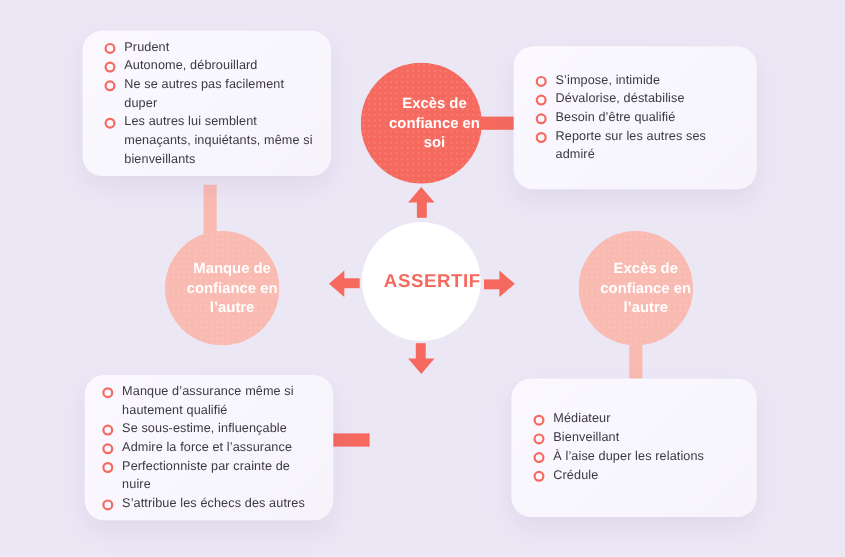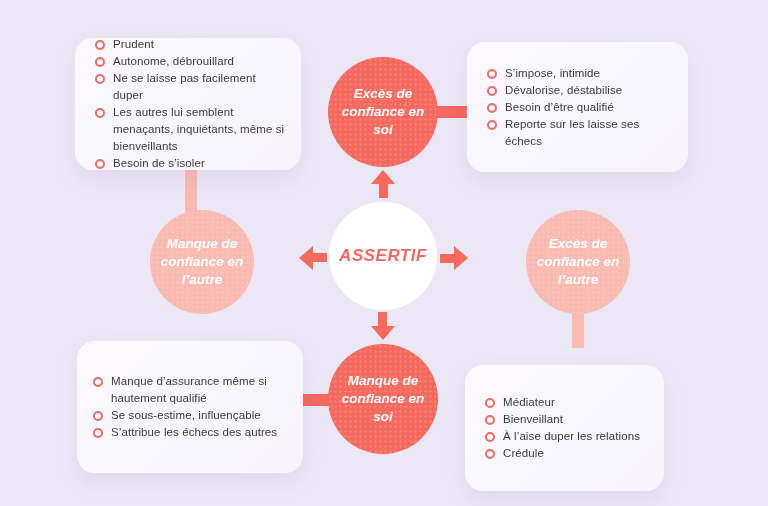--- a/index.html
+++ b/index.html
@@ -34,45 +34,44 @@
     font-size:11.5px;line-height:17px;color:var(--text);
     letter-spacing:0.1px;
   }
   .bullet{
     flex:0 0 auto;
     width:6px;height:6px;
     border:2px solid var(--coral);
     border-radius:50%;
     margin:4px 8px 0 0;
   }
-  .card-tl{left:75px;top:38px;width:226px;height:132px;}
+  .card-tl{left:75px;top:28px;width:226px;height:132px;}
   .card-tr{left:467px;top:42px;width:221px;height:130px;}
   .card-bl{left:77px;top:341px;width:226px;height:132px;padding-left:16px;}
-  .card-br{left:465px;top:344px;width:199px;height:126px;margin-top:21px;}
+  .card-br{left:465px;top:344px;width:223px;height:126px;}
   
   .conn{position:absolute;z-index:1;}
   .conn.pink{background:var(--pink);}
   .conn.coral{background:var(--coral);}
   .conn-tl{left:185px;top:168px;width:12px;height:48px;}
   .conn-tr{left:428px;top:106px;width:44px;height:12px;}
   .conn-bl{left:294px;top:394px;width:42px;height:12px;}
   .conn-br{left:572px;top:303px;width:12px;height:45px;}
   
   .circle{
     position:absolute;
     border-radius:50%;
-    display:flex;align-items:center;justify-content:center;
+    display:flex;align-items:center;justify-content:flex-end;
     text-align:center;
     color:#ffffff;
     font-weight:bold;
     font-size:13.5px;line-height:1.35;
     z-index:2;
     background-image:radial-gradient(rgba(255,255,255,0.14) 1px, transparent 1.3px);
     background-size:5px 5px;
-    font-style:italic;
   }
   .circle .lbl{width:86px;}
   .circle.coral{background-color:var(--coral);}
   .circle.pink{background-color:var(--pink);}
   .circle-top{left:328px;top:57px;width:110px;height:110px;}
   .circle-left{left:150px;top:210px;width:104px;height:104px;}
   .circle-right{left:526px;top:210px;width:104px;height:104px;}
   .circle-bottom{left:328px;top:344px;width:110px;height:110px;}
   .circle-center{
     left:329px;top:202px;width:108px;height:108px;
@@ -112,63 +111,67 @@
       <li>
           <span class="bullet"></span>
           <span>Prudent</span>
         </li>
       <li>
           <span class="bullet"></span>
           <span>Autonome, débrouillard</span>
         </li>
       <li>
           <span class="bullet"></span>
-          <span>Ne se laisse pas facilement duper</span>
+          <span>Ne se autres pas facilement duper</span>
         </li>
       <li>
           <span class="bullet"></span>
           <span>Les autres lui semblent menaçants, inquiétants, même si bienveillants</span>
         </li>
-      <li>
-          <span class="bullet"></span>
-          <span>Besoin de s’isoler</span>
-        </li>
     </ul>
   </div>
 
   <div class="card card-tr">
     <ul>
       <li>
           <span class="bullet"></span>
           <span>S’impose, intimide</span>
         </li>
       <li>
           <span class="bullet"></span>
           <span>Dévalorise, déstabilise</span>
         </li>
       <li>
           <span class="bullet"></span>
           <span>Besoin d’être qualifié</span>
         </li>
       <li>
           <span class="bullet"></span>
-          <span>Reporte sur les laisse ses échecs</span>
+          <span>Reporte sur les autres ses admiré</span>
         </li>
     </ul>
   </div>
 
   <div class="card card-bl">
     <ul>
       <li>
           <span class="bullet"></span>
           <span>Manque d’assurance même si hautement qualifié</span>
         </li>
       <li>
           <span class="bullet"></span>
           <span>Se sous-estime, influençable</span>
+        </li>
+      <li>
+          <span class="bullet"></span>
+          <span>Admire la force et l’assurance</span>
+        </li>
+      <li>
+          <span class="bullet"></span>
+          <span>Perfectionniste par crainte de nuire</span>
         </li>
       <li>
           <span class="bullet"></span>
           <span>S’attribue les échecs des autres</span>
         </li>
     </ul>
   </div>
 
   <div class="card card-br">
     <ul>
@@ -193,23 +196,20 @@
 
   <div class="circle coral circle-top">
     <div class="lbl">Excès de confiance en soi</div>
   </div>
   <div class="circle pink circle-left">
     <div class="lbl">Manque de confiance en l’autre</div>
   </div>
   <div class="circle pink circle-right">
     <div class="lbl">Excès de confiance en l’autre</div>
   </div>
-  <div class="circle coral circle-bottom">
-    <div class="lbl">Manque de confiance en soi</div>
-  </div>
 
   <div class="circle circle-center">
     <div class="lbl">ASSERTIF</div>
   </div>
 
   <div class="arrow arrow-up">
       <div class="head"></div>
       <div class="shaft"></div>
     </div>
   <div class="arrow arrow-down">

